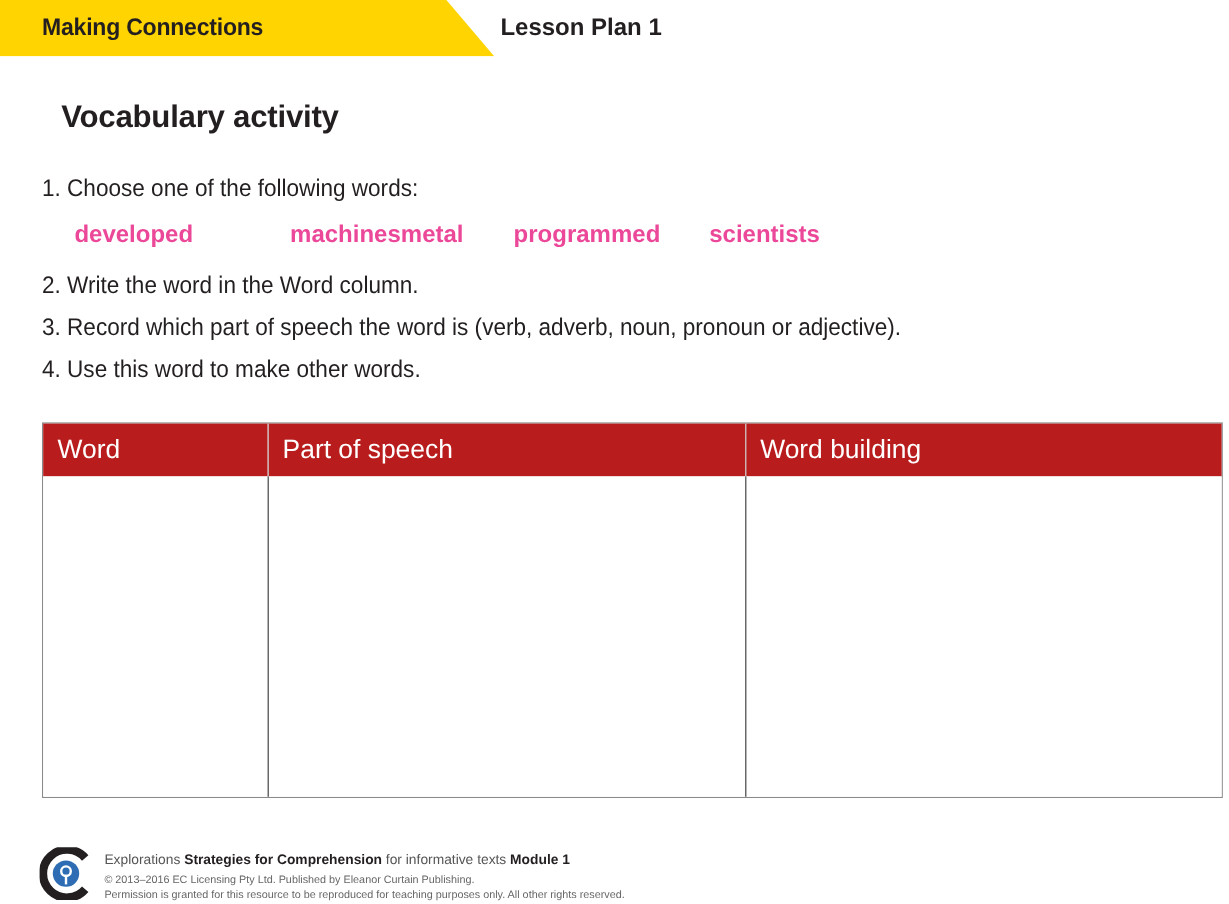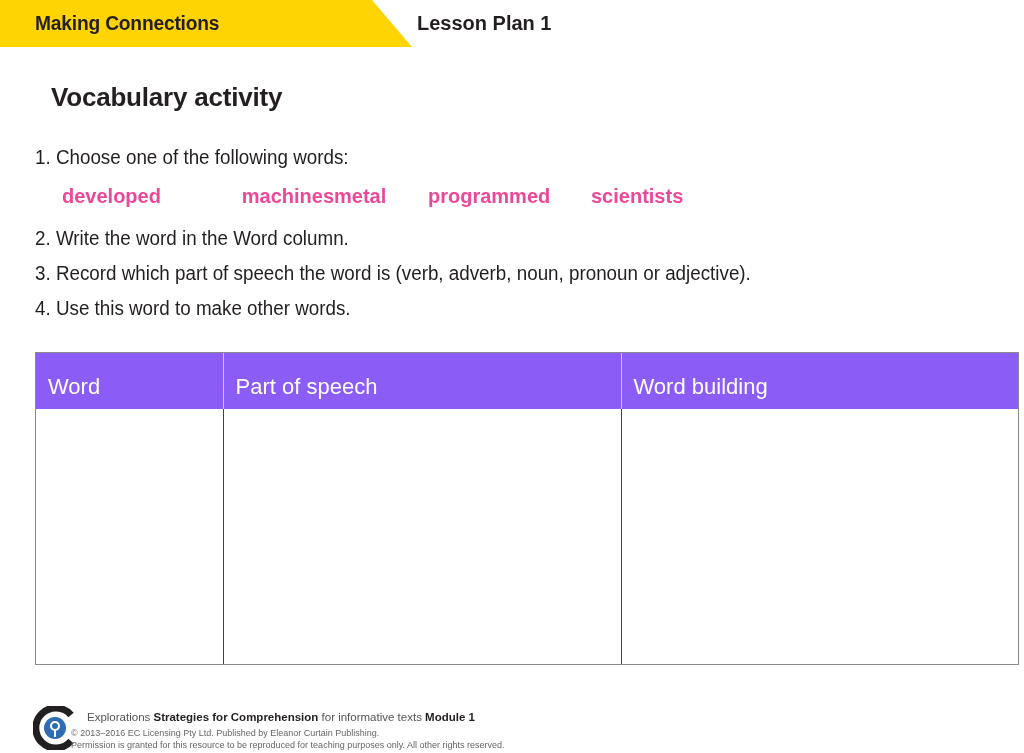--- a/index.html
+++ b/index.html
@@ -85,27 +85,27 @@
       border: 1px solid #8a8a8a;
       box-sizing: border-box;
     }
     table {
       border-collapse: collapse;
       width: 100%;
       height: 100%;
       table-layout: fixed;
     }
     th {
-      background: #8b5cf6;
+      background: #b91c1c;
       color: #ffffff;
       height: 44px;
       text-align: left;
       font-weight: normal;
       font-size: 22px;
-      padding: 12px 0 0 12px;
+      padding: 0 0 0 12px;
       border-right: 1px solid #cfcfcf;
       white-space: nowrap;
     }
     th:last-child { border-right: none; }
     td {
       border-right: 1px solid #444444;
       vertical-align: top;
       background: #ffffff;
     }
     td:last-child { border-right: none; }
@@ -120,21 +120,21 @@
       position: absolute;
       left: 87px;
       top: 711px;
       font-size: 11.5px;
       color: #555555;
       white-space: nowrap;
     }
     .footer-line1 b { color: #231f20; }
     .footer-line2, .footer-line3 {
       position: absolute;
-      left: 71px;
+      left: 87px;
       font-size: 9px;
       color: #666666;
       white-space: nowrap;
     }
     .footer-line2 { top: 728px; }
     .footer-line3 { top: 740px; }
   </style>
 </head>
 <body>
 

